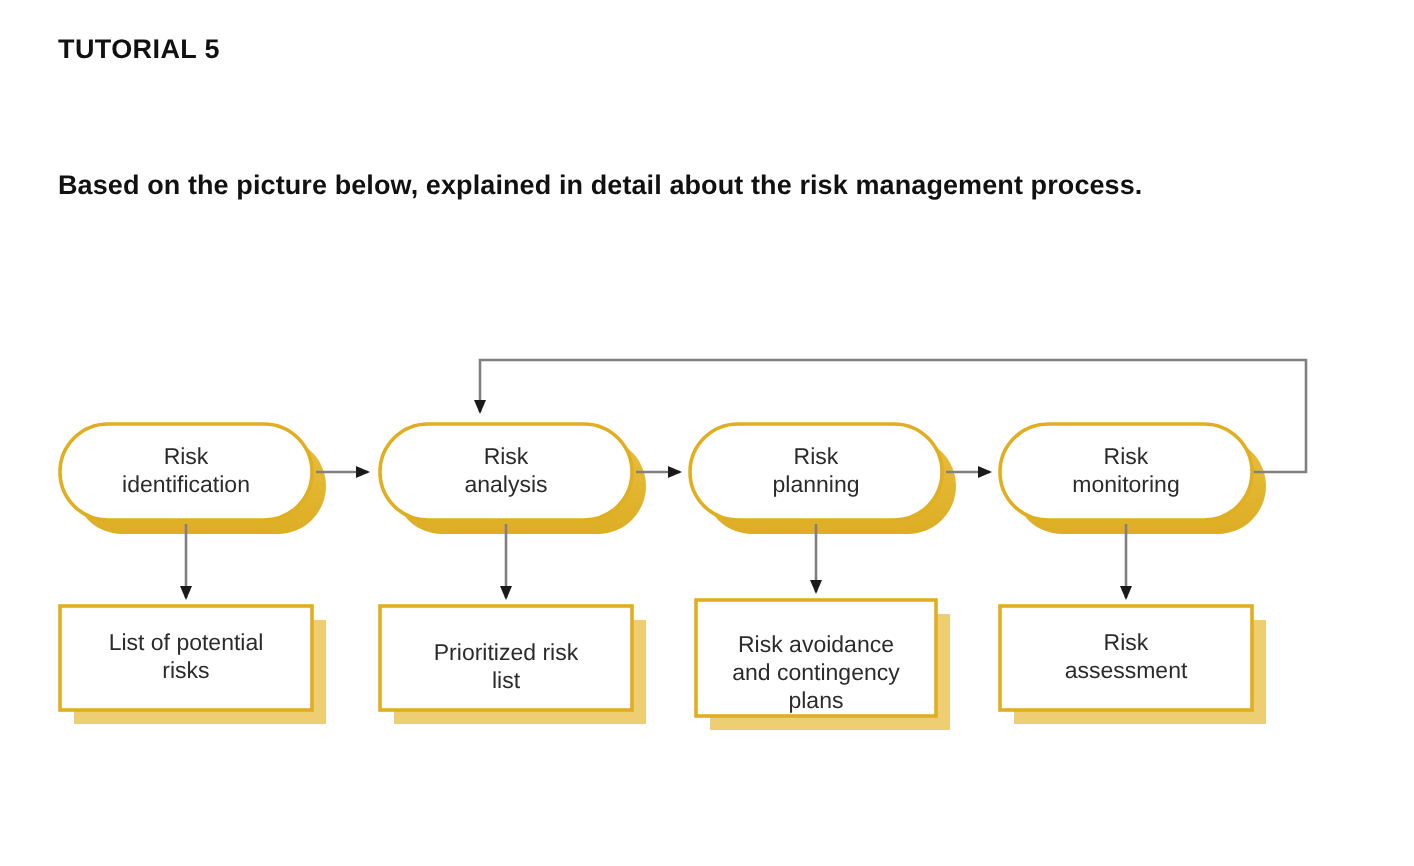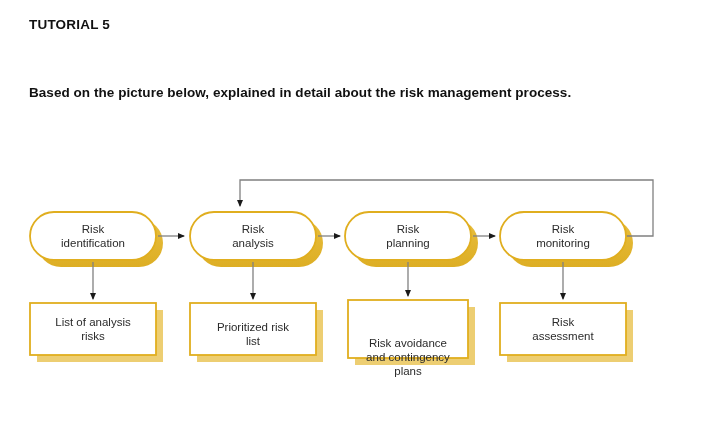--- a/index.html
+++ b/index.html
@@ -150,23 +150,23 @@
 
   <div class="node-label" style="left:30px; top:212px; width:126px; height:48px;">Risk
 identification</div>
   <div class="node-label" style="left:190px; top:212px; width:126px; height:48px;">Risk
 analysis</div>
   <div class="node-label" style="left:345px; top:212px; width:126px; height:48px;">Risk
 planning</div>
   <div class="node-label" style="left:500px; top:212px; width:126px; height:48px;">Risk
 monitoring</div>
 
-  <div class="box-label" style="left:30px; top:303px; width:126px; height:52px;">List of analysis
+  <div class="box-label" style="left:30px; top:303px; width:126px; height:52px;">List of potential
 risks</div>
   <div class="box-label" style="left:190px; top:303px; width:126px; height:62px;">Prioritized risk
 list</div>
-  <div class="box-label" style="left:348px; top:300px; width:120px; height:74px;margin-top:20px;">Risk avoidance
+  <div class="box-label" style="left:348px; top:300px; width:120px; height:74px;">Risk avoidance
 and contingency
 plans</div>
   <div class="box-label" style="left:500px; top:303px; width:126px; height:52px;">Risk
 assessment</div>
 
 </div>
 
 </body></html>

